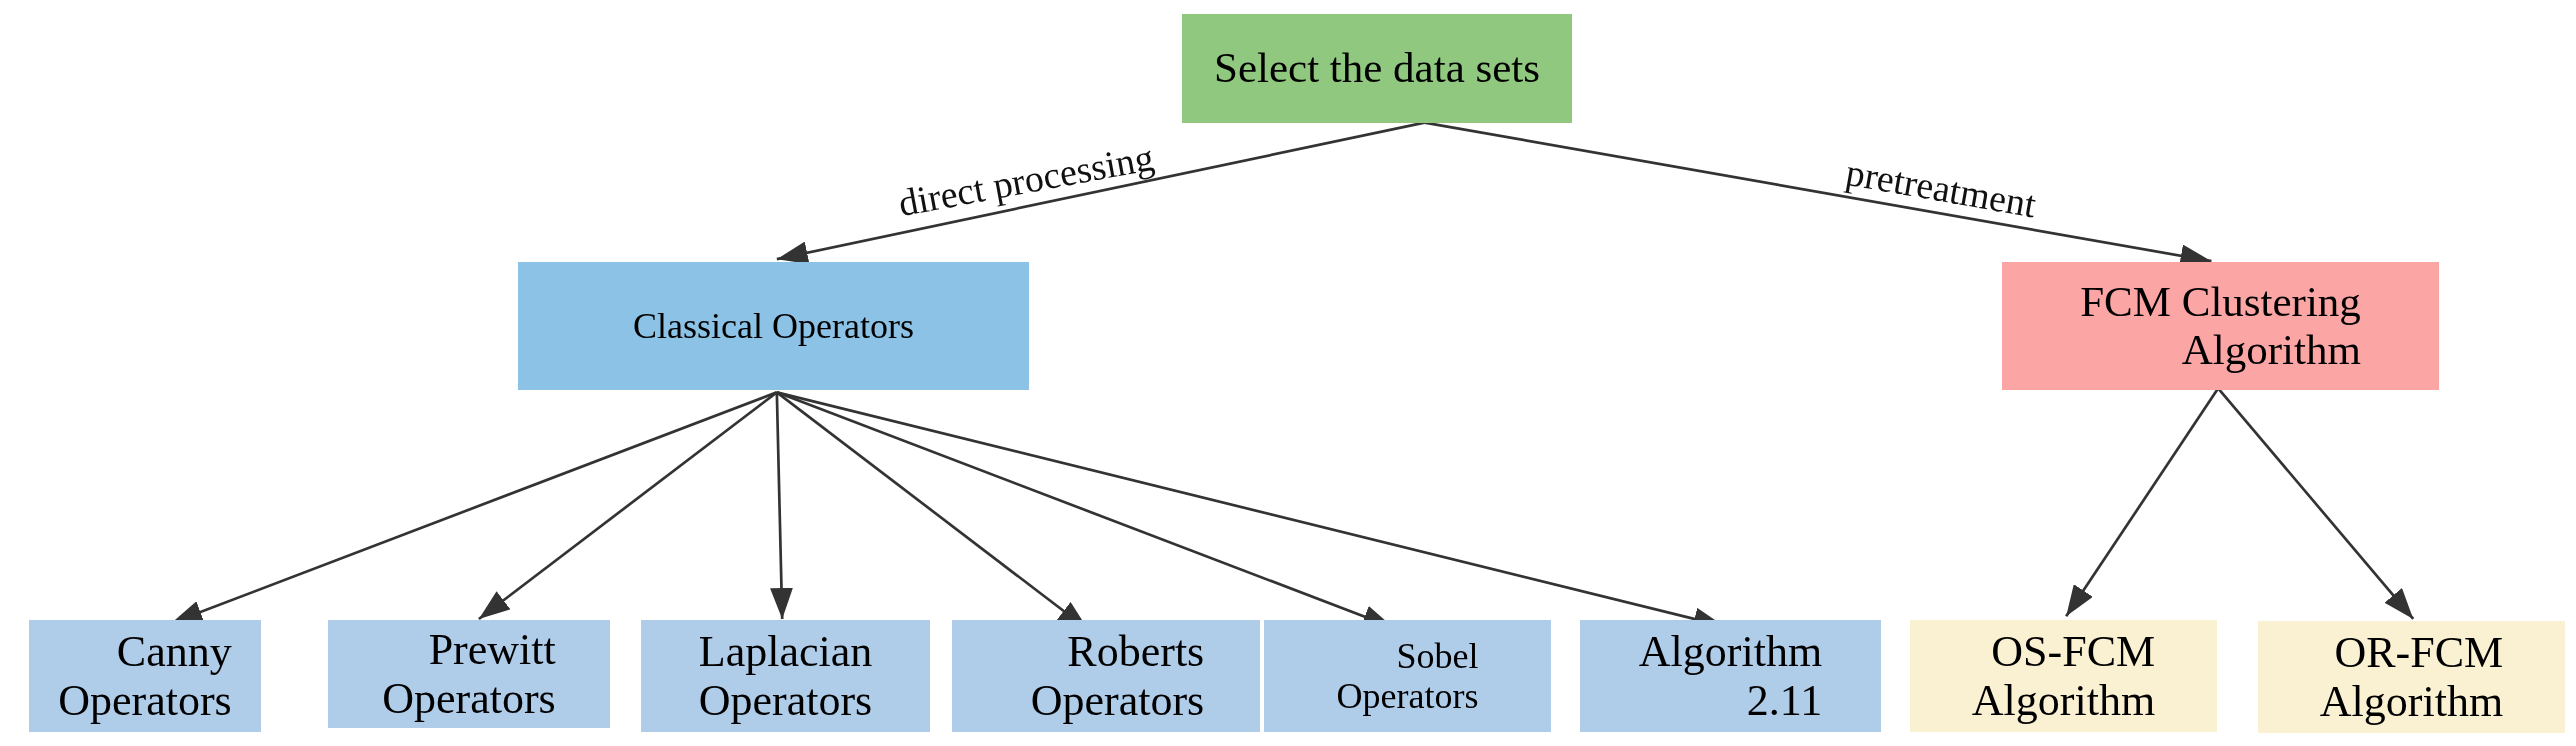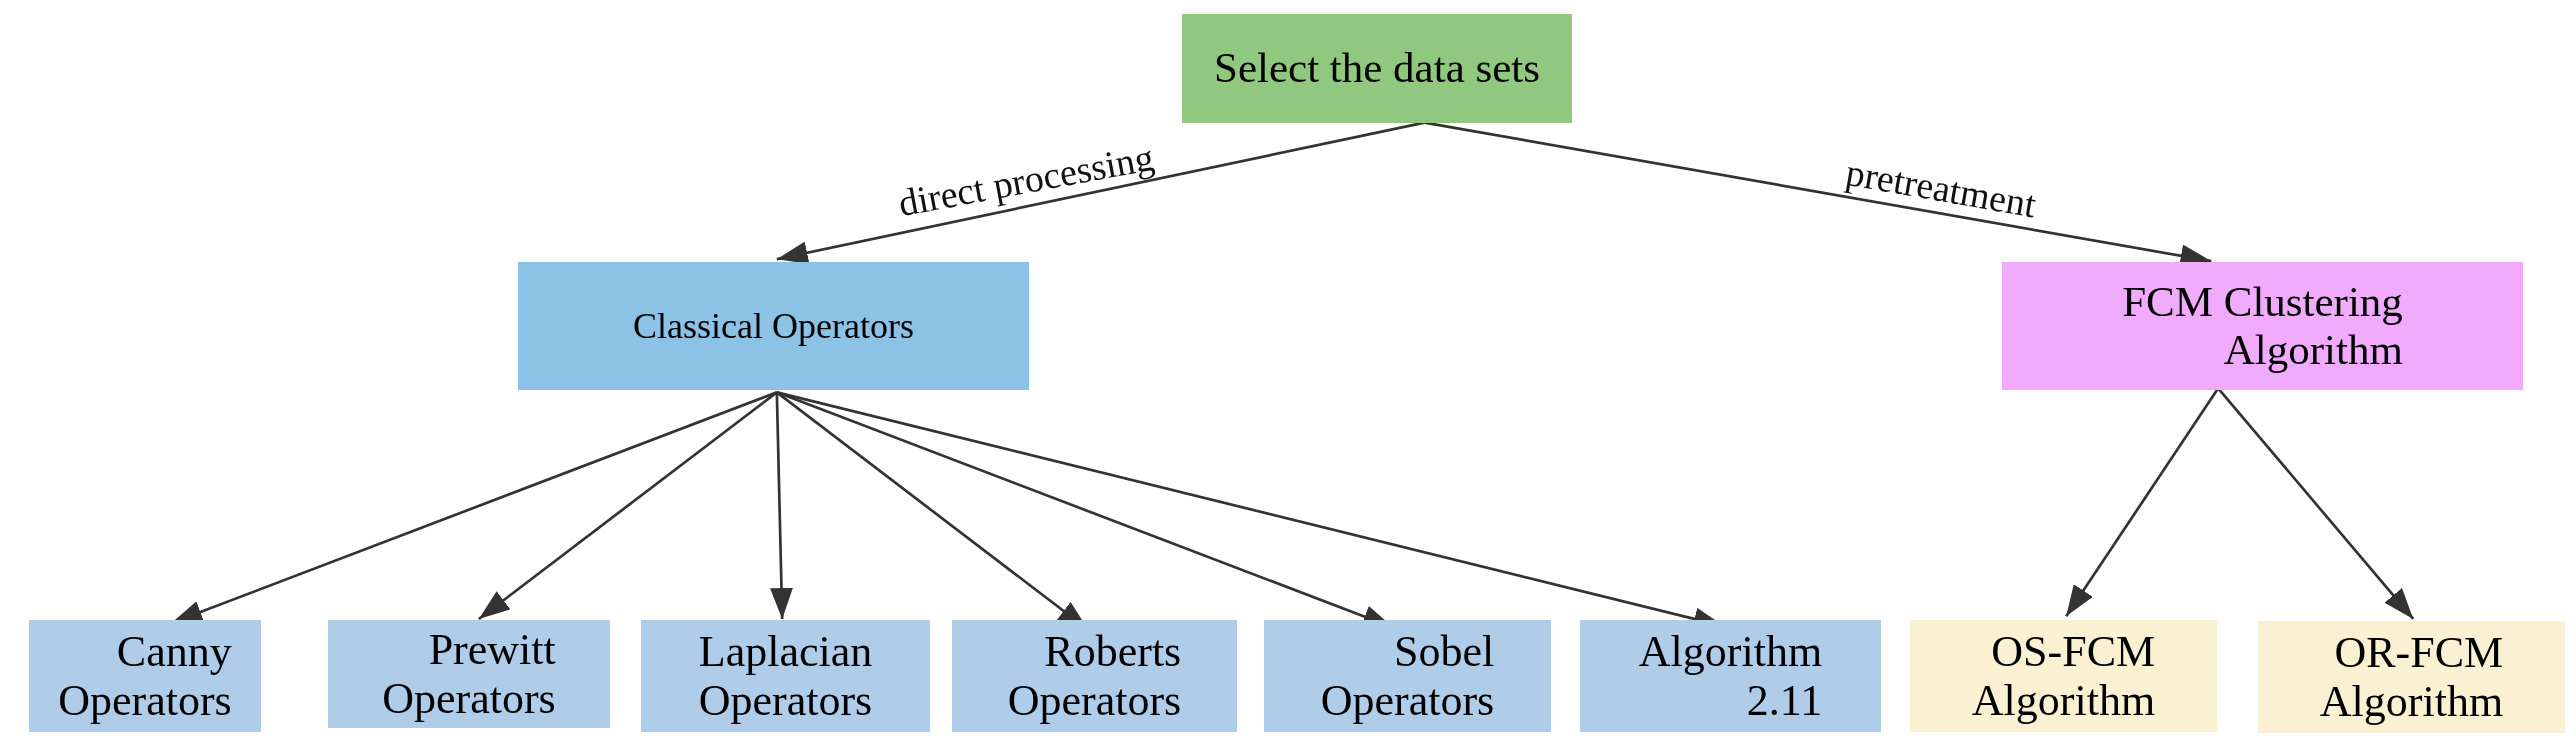--- a/index.html
+++ b/index.html
@@ -13,26 +13,26 @@
   #edges{position:absolute;left:0;top:0;width:2576px;height:747px;}
   .node{
     position:absolute;
     display:flex;align-items:center;justify-content:center;
     text-align:right;color:#000;
     white-space:pre-line;
     line-height:1.12;
   }
   .n-select   {left:1182px;top:13.5px;width:390px;height:109px;background:#8FC87E;font-size:43px;}
   .n-classical{left:518px; top:262px;width:511px;height:128px;background:#8CC2E5;font-size:36px;}
-  .n-fcm      {left:2002px;top:262px;width:521px;height:128px;background:#f0abfc;font-size:43px;}
+  .n-fcm      {left:2002px;top:262px;width:437px;height:128px;background:#fca5a5;font-size:43px;}
   .n-canny    {left:29px;  top:620px;width:232px;height:112px;background:#AFCCE9;font-size:44px;}
   .n-prewitt  {left:328px; top:620px;width:282px;height:108px;background:#AFCCE9;font-size:44px;}
   .n-laplacian{left:641px; top:620px;width:289px;height:112px;background:#AFCCE9;font-size:44px;}
-  .n-roberts  {left:952px;top:620px;width:285px;height:112px;background:#AFCCE9;font-size:44px;}
-  .n-sobel    {left:1264px;top:620px;width:287px;height:112px;background:#AFCCE9;font-size:44px;}
+  .n-roberts  {left:952px;top:620px;width:285px;height:112px;background:#AFCCE9;font-size:44px;padding-left:23px;}
+  .n-sobel    {left:1264px;top:620px;width:287px;height:112px;background:#AFCCE9;font-size:36px;}
   .n-alg211   {left:1580px;top:620px;width:301px;height:112px;background:#AFCCE9;font-size:44px;}
   .n-osfcm    {left:1910px;top:620px;width:307px;height:112px;background:#FAF0D2;font-size:44px;}
   .n-orfcm    {left:2258px;top:621px;width:307px;height:112px;background:#FAF0D2;font-size:44px;}
   .edge-label{
     position:absolute;
     font-size:38px;color:#111;
     transform:translate(-50%,-50%) rotate(0deg);
     white-space:nowrap;
   }
   .el-direct{left:1026px;top:180px;transform:translate(-50%,-50%) rotate(-10.5deg);}

